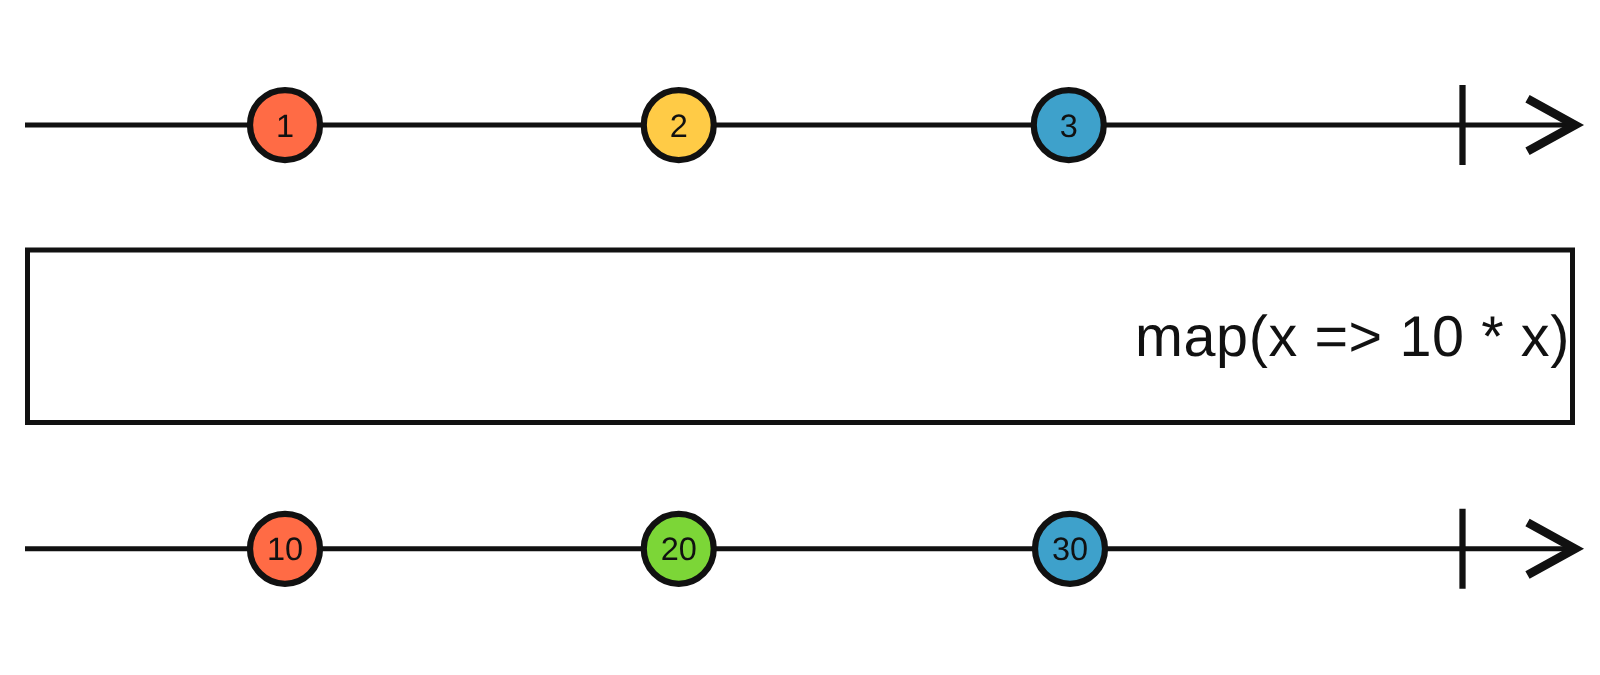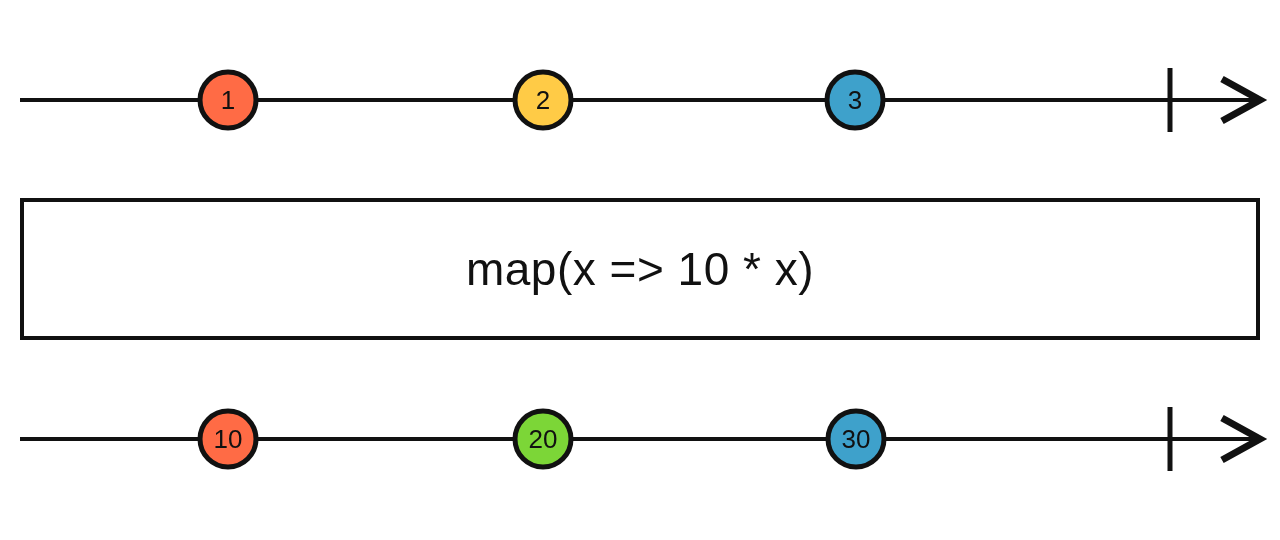--- a/index.html
+++ b/index.html
@@ -28,21 +28,21 @@
   .op-box {
     position: absolute;
     left: 20px;
     top: 198px;
     width: 1232px;
     height: 134px;
     border: 4px solid #111111;
     background: #ffffff;
     display: flex;
     align-items: center;
-    justify-content: center;
+    justify-content: flex-end;
     box-sizing: content-box;
   }
   .op-label {
     font-size: 46px;
     color: #111111;
     letter-spacing: 0.5px;
     white-space: pre;
   }
   .marble-text {
     font-family: "Liberation Sans", sans-serif;

